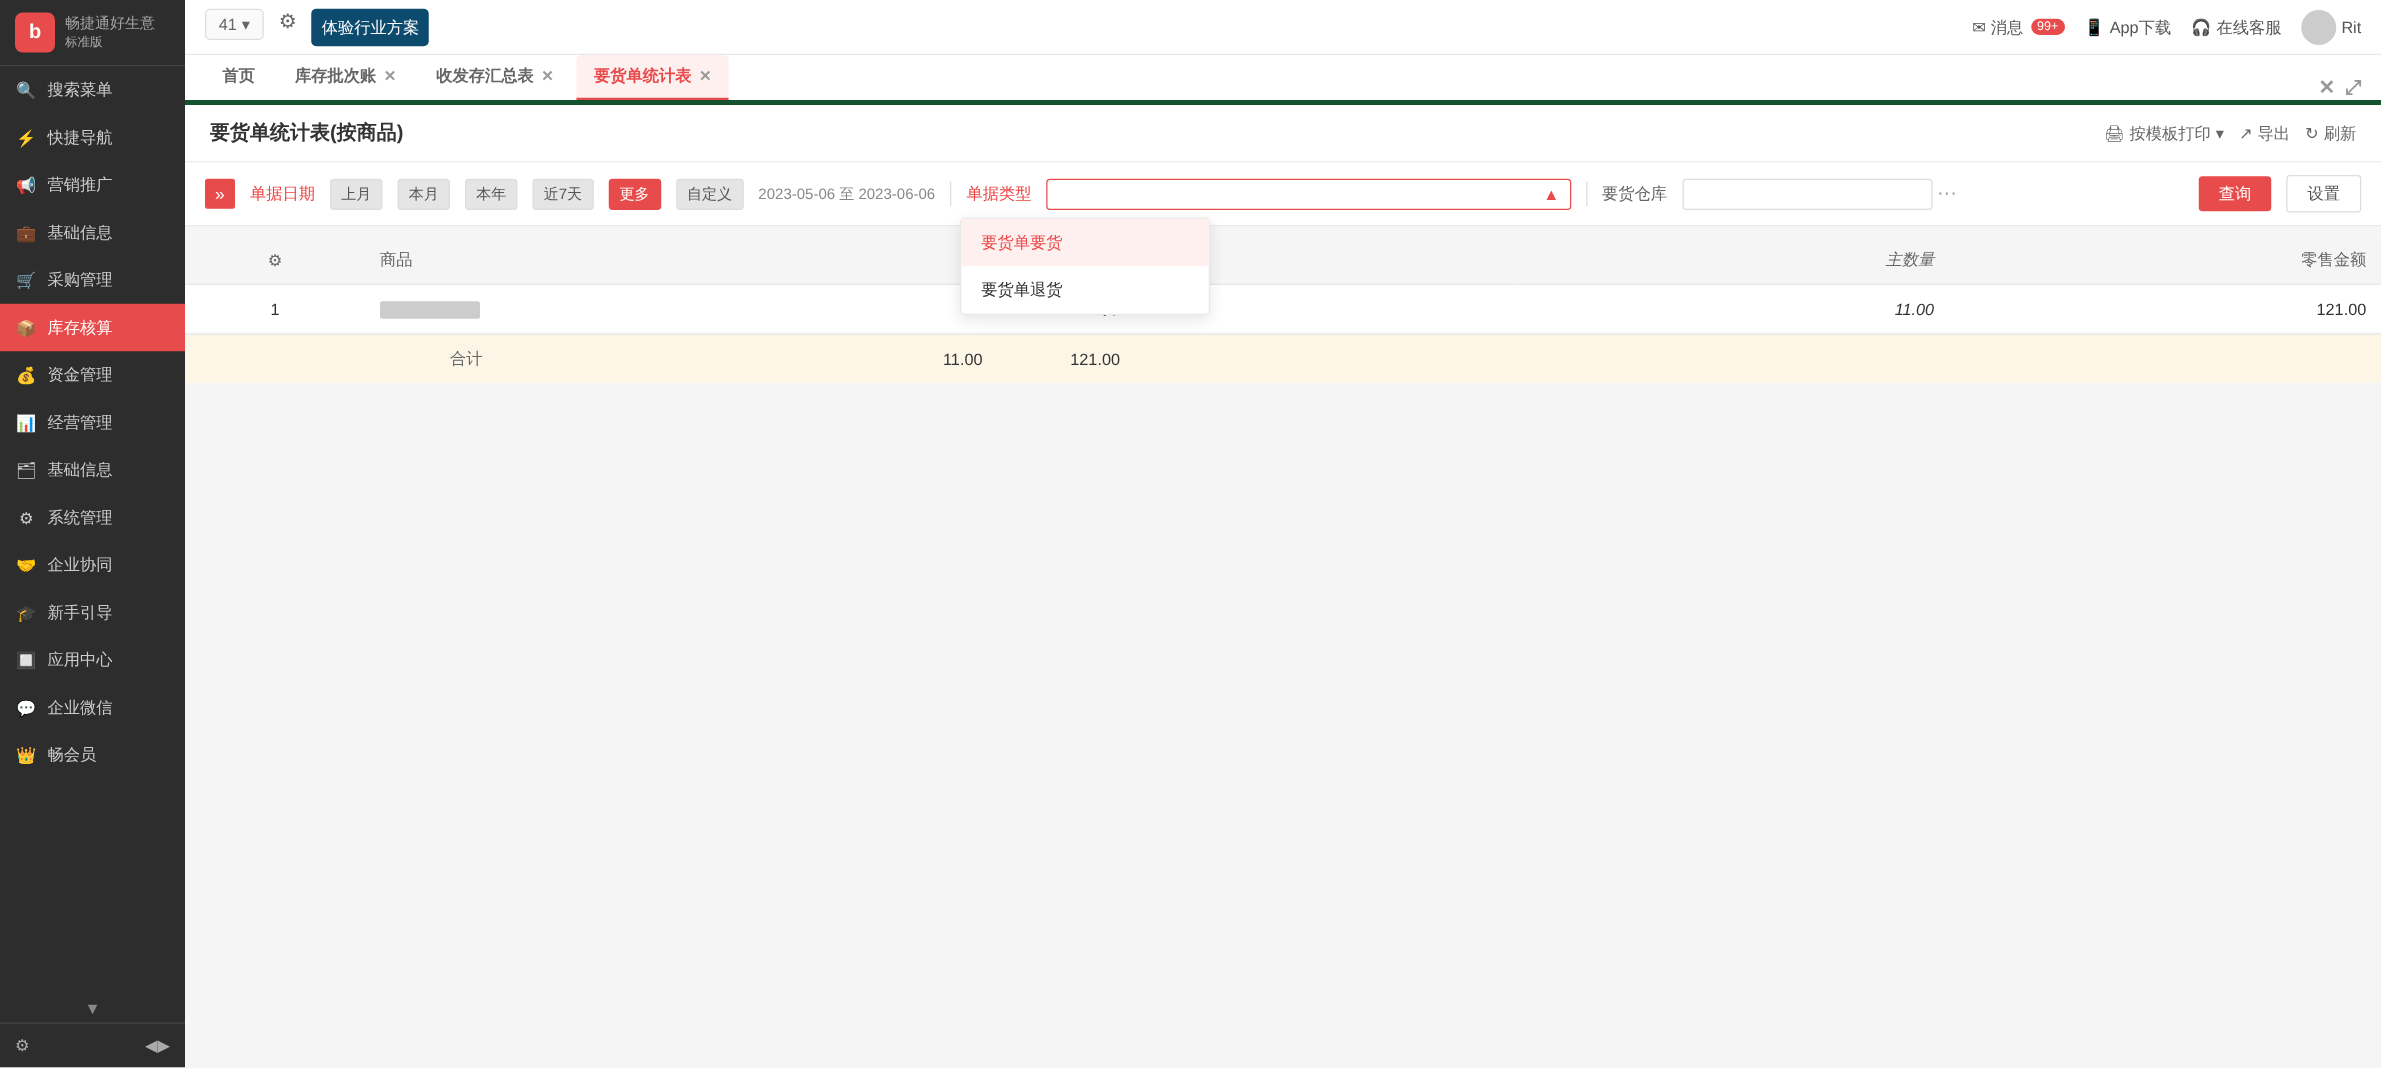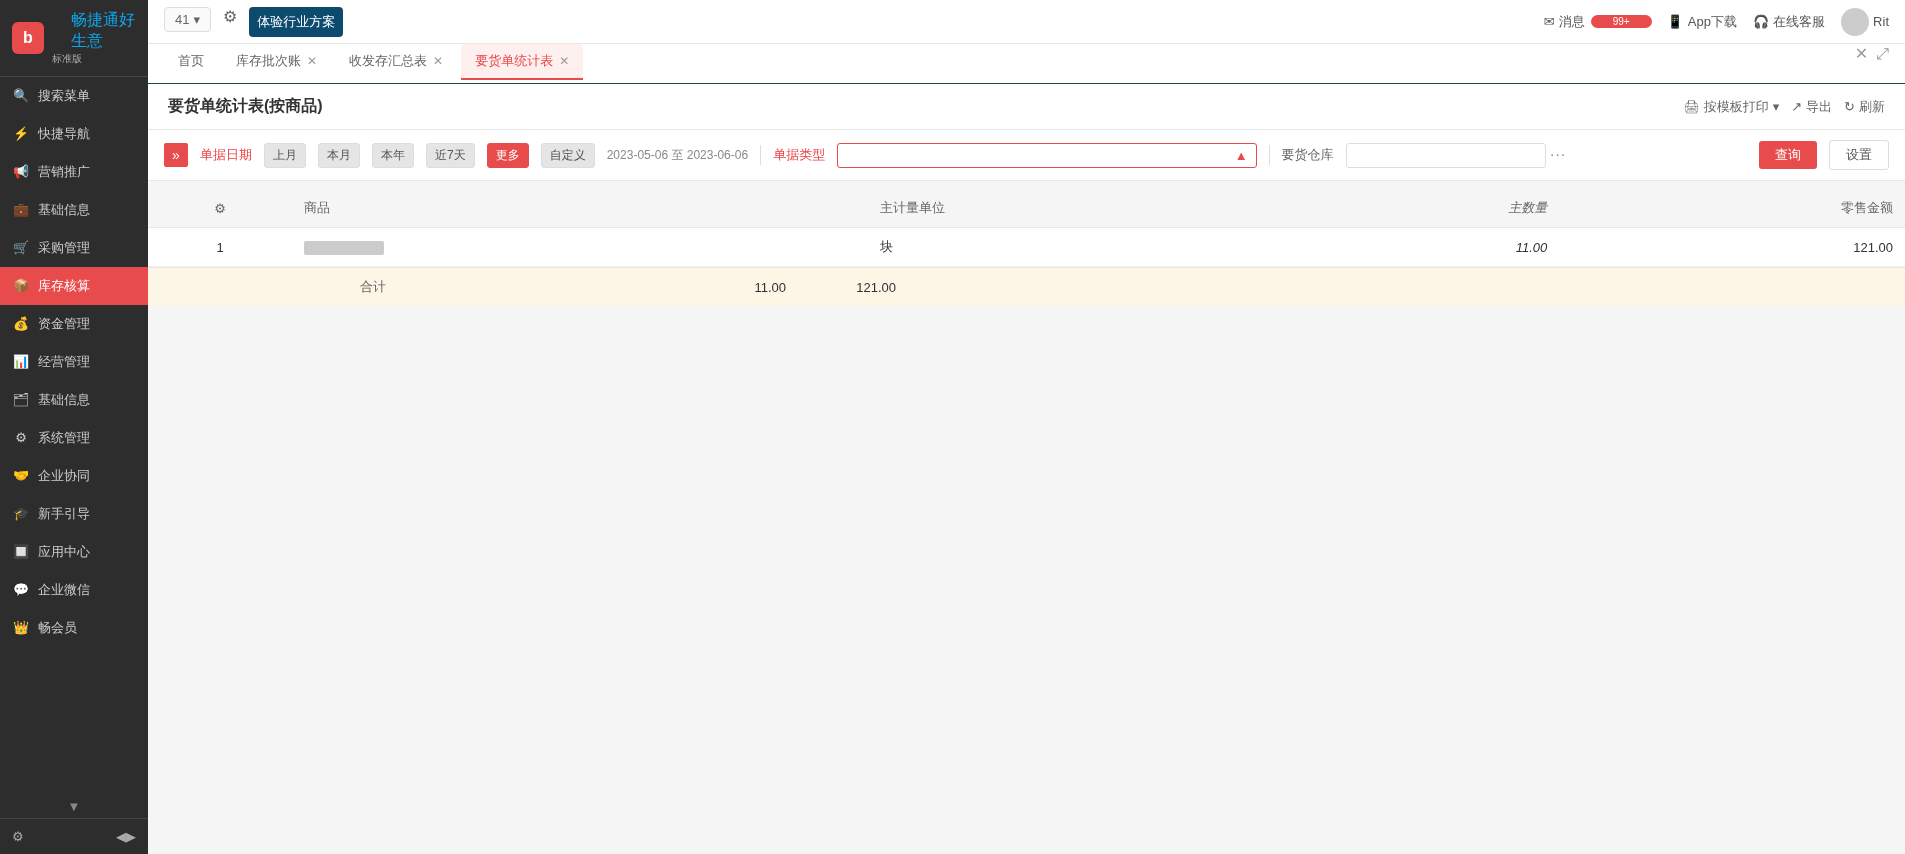--- a/index.html
+++ b/index.html
@@ -21,21 +21,21 @@
       border-bottom: 1px solid #444;
     }
     .sidebar-logo-icon {
       width: 32px;
       height: 32px;
       background: #e84b4b;
       border-radius: 6px;
       display: flex; align-items: center; justify-content: center;
       color: white; font-weight: bold; font-size: 16px; margin-right: 8px; flex-shrink: 0;
     }
-    .sidebar-logo-text { color: #0ea5e9; font-size: 16px; line-height: 1.3; margin-left: 19px; }
+    .sidebar-logo-text { color: #a3a3a3; font-size: 12px; line-height: 1.3; }
     .sidebar-logo-sub { color: #aaa; font-size: 10px; }
 
     .sidebar-nav { flex: 1; overflow-y: auto; overflow-x: hidden; }
     .sidebar-nav::-webkit-scrollbar { width: 4px; }
     .sidebar-nav::-webkit-scrollbar-thumb { background: #555; }
 
     .nav-item {
       display: flex; align-items: center; padding: 10px 12px; color: #ccc;
       cursor: pointer; gap: 8px; font-size: 13px; position: relative;
     }
@@ -65,28 +65,28 @@
     }
     .topbar-gear { color: #666; cursor: pointer; font-size: 16px; }
     .btn-trial {
       background: #0c4a6e; color: #fff; border: none; border-radius: 4px;
       padding: 6px 8px; cursor: pointer; font-size: 13px;
     }
     .topbar-right { display: flex; align-items: center; gap: 16px; }
     .topbar-right-item { display: flex; align-items: center; gap: 4px; color: #555; cursor: pointer; font-size: 13px; }
     .badge {
       background: #e84b4b; color: white; border-radius: 10px; font-size: 10px;
-      padding: 1px 22px; margin-left: 2px;
+      padding: 1px 5px; margin-left: 2px;
     }
     .avatar { width: 28px; height: 28px; background: #ccc; border-radius: 50%; }
 
     
     .tabs-bar {
-      background: #fff; border-bottom: 1px solid #14532d; display: flex; align-items: flex-start;
-      padding: 0 16px; flex-shrink: 0; height: 40px; gap: 4px;
+      background: #fff; border-bottom: 4px solid #14532d; display: flex; align-items: flex-end;
+      padding: 0 16px; flex-shrink: 0; height: 40px; gap: 4px; font-weight: bold;
     }
     .tab {
       padding: 8px 14px; cursor: pointer; font-size: 13px; color: #666;
       border-bottom: 2px solid transparent; white-space: nowrap; display: flex; align-items: center; gap: 6px;
     }
     .tab.active { color: #e84b4b; border-bottom-color: #e84b4b; background: #fff0f0; border-radius: 4px 4px 0 0; }
     .tab-close { color: #999; font-size: 12px; cursor: pointer; }
     .tabs-right { margin-left: auto; display: flex; align-items: center; gap: 8px; }
 
     
@@ -358,20 +358,28 @@
       <div style="display:flex;align-items:center;gap:4px;flex:1;">
         <div class="warehouse-select" style="border:1px solid #ddd;padding:4px 8px;border-radius:3px;min-width:200px;background:#fff;color:#999;">
           &nbsp;
         </div>
         <span class="warehouse-more">···</span>
       </div>
 
       <button class="btn-query">查询</button>
       <button class="btn-set">设置</button>
 
+      <div class="select-dropdown">
+        <div class="dropdown-item selected">
+          <span>要货单要货</span>
+        </div>
+        <div class="dropdown-item">
+          <span>要货单退货</span>
+        </div>
+      </div>
     </div>
 
     <div class="table-section">
       <div class="table-container">
         <table>
           <thead>
             <tr>
               <th class="col-no">
                 <span style="cursor:pointer;">⚙</span>
               </th>

